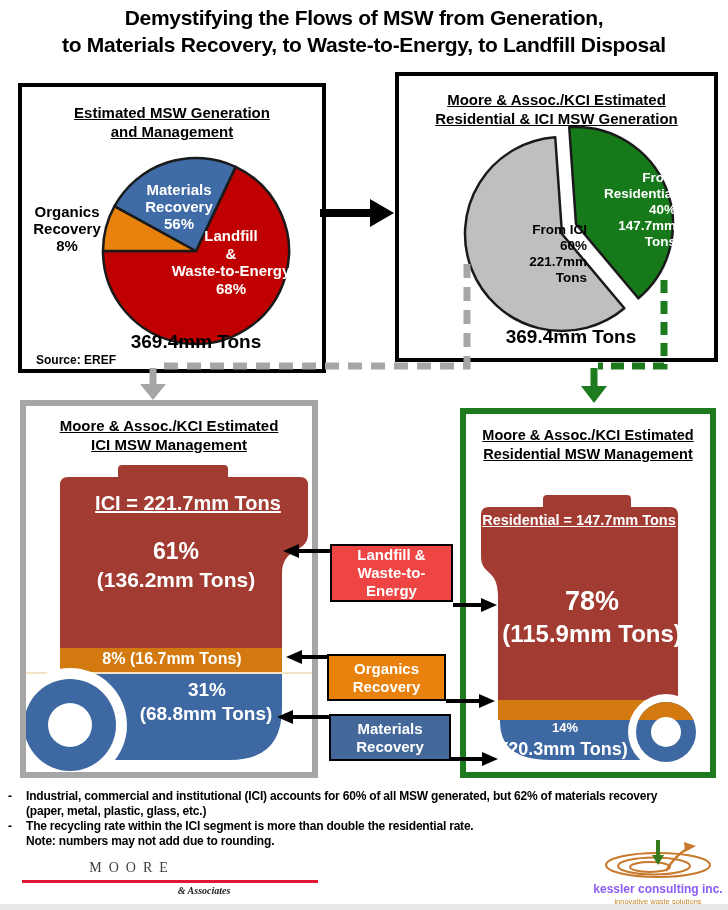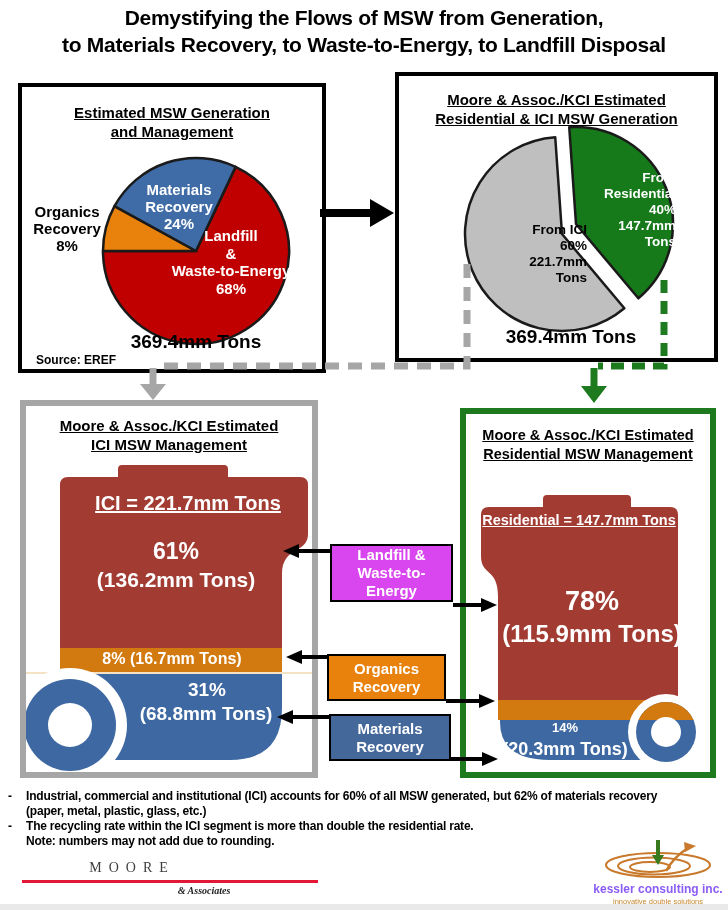--- a/index.html
+++ b/index.html
@@ -42,21 +42,21 @@
         <path d="M 174 164 L 81.00 164.00 A 93 93 0 0 1 92.50 119.20 Z" fill="#E8820C" stroke="#1a1a1a" stroke-width="2.5" stroke-linejoin="round"></path>
         <path d="M 174 164 L 92.50 119.20 A 93 93 0 0 1 213.60 79.85 Z" fill="#3F6CA6" stroke="#1a1a1a" stroke-width="2.5" stroke-linejoin="round"></path>
       </svg>
     <div class="abs c boxtitle" style="left:30px;top:16px;width:240px">
       <div class="u">Estimated MSW Generation</div>
       <div class="u">and Management</div>
     </div>
     <div class="abs c pielabel w" style="left:95px;top:94px;width:124px">
       <div>Materials</div>
       <div>Recovery</div>
-      <div>24%</div>
+      <div>56%</div>
     </div>
     <div class="abs c pielabel w" style="left:129px;top:140px;width:160px;line-height:17.5px">
       <div>Landfill</div>
       <div>&amp;</div>
       <div>Waste-to-Energy</div>
       <div>68%</div>
     </div>
     <div class="abs c pielabel" style="left:2px;top:116px;width:86px">
       <div>Organics</div>
       <div>Recovery</div>
@@ -132,21 +132,21 @@
       <div class="u">Moore &amp; Assoc./KCI Estimated</div>
       <div class="u">Residential MSW Management</div>
     </div>
     <div class="abs c w u" style="left:13px;top:98px;width:200px;font-size:14.5px">Residential = 147.7mm Tons</div>
     <div class="abs c w" style="left:26px;top:172px;width:200px;font-size:27px">78%</div>
     <div class="abs c w" style="left:26px;top:206px;width:200px;font-size:24px">(115.9mm Tons)</div>
     <div class="abs c w" style="left:0;top:306px;width:198px;font-size:13px">14%</div>
     <div class="abs c w" style="left:0;top:325px;width:198px;font-size:18px">(20.3mm Tons)</div>
   </div>
 
-  <div class="flowlabel" style="left:330px;top:544px;width:123px;height:58px;background:#d946ef">
+  <div class="flowlabel" style="left:330px;top:544px;width:123px;height:58px;background:#ef4444">
     <div>Landfill &amp;</div>
     <div>Waste-to-</div>
     <div>Energy</div>
   </div>
   <div class="flowlabel" style="left:327px;top:654px;width:119px;height:47px;background:#E8820C">
     <div>Organics</div>
     <div>Recovery</div>
   </div>
   <div class="flowlabel" style="left:329px;top:714px;width:122px;height:47px;background:#45689B">
     <div>Materials</div>
@@ -211,18 +211,18 @@
     <svg class="abs" style="left:0;top:0" width="132" height="42">
       <ellipse cx="66" cy="27" rx="52" ry="12" fill="none" stroke="#C8792B" stroke-width="2"></ellipse>
       <ellipse cx="62" cy="28" rx="36" ry="8.5" fill="none" stroke="#C8792B" stroke-width="2"></ellipse>
       <ellipse cx="58" cy="29" rx="20" ry="5" fill="none" stroke="#C8792B" stroke-width="2"></ellipse>
       <line x1="66" y1="2" x2="66" y2="19" stroke="#3A7A1E" stroke-width="4"></line>
       <polygon points="60,17 72,17 66,27" fill="#3A7A1E"></polygon>
       <path d="M74,33 C80,22 88,15 96,10" fill="none" stroke="#C8792B" stroke-width="2.5"></path>
       <polygon points="92,4 104,8 93,14" fill="#C8792B"></polygon>
     </svg>
     <div class="abs c" style="left:0;top:44px;width:132px;font-size:12px;color:#8b5cf6">kessler consulting inc.</div>
-    <div class="abs c" style="left:0;top:59px;width:132px;font-size:7.5px;font-weight:normal;color:#C8872F">innovative double solutions</div>
+    <div class="abs c" style="left:0;top:59px;width:132px;font-size:7.5px;font-weight:normal;color:#C8872F">innovative waste solutions</div>
   </div>
 
   <div class="abs" style="left:0;top:904px;width:728px;height:6px;background:#E9E9E9"></div>
 
 </div>
 
 </body></html>

